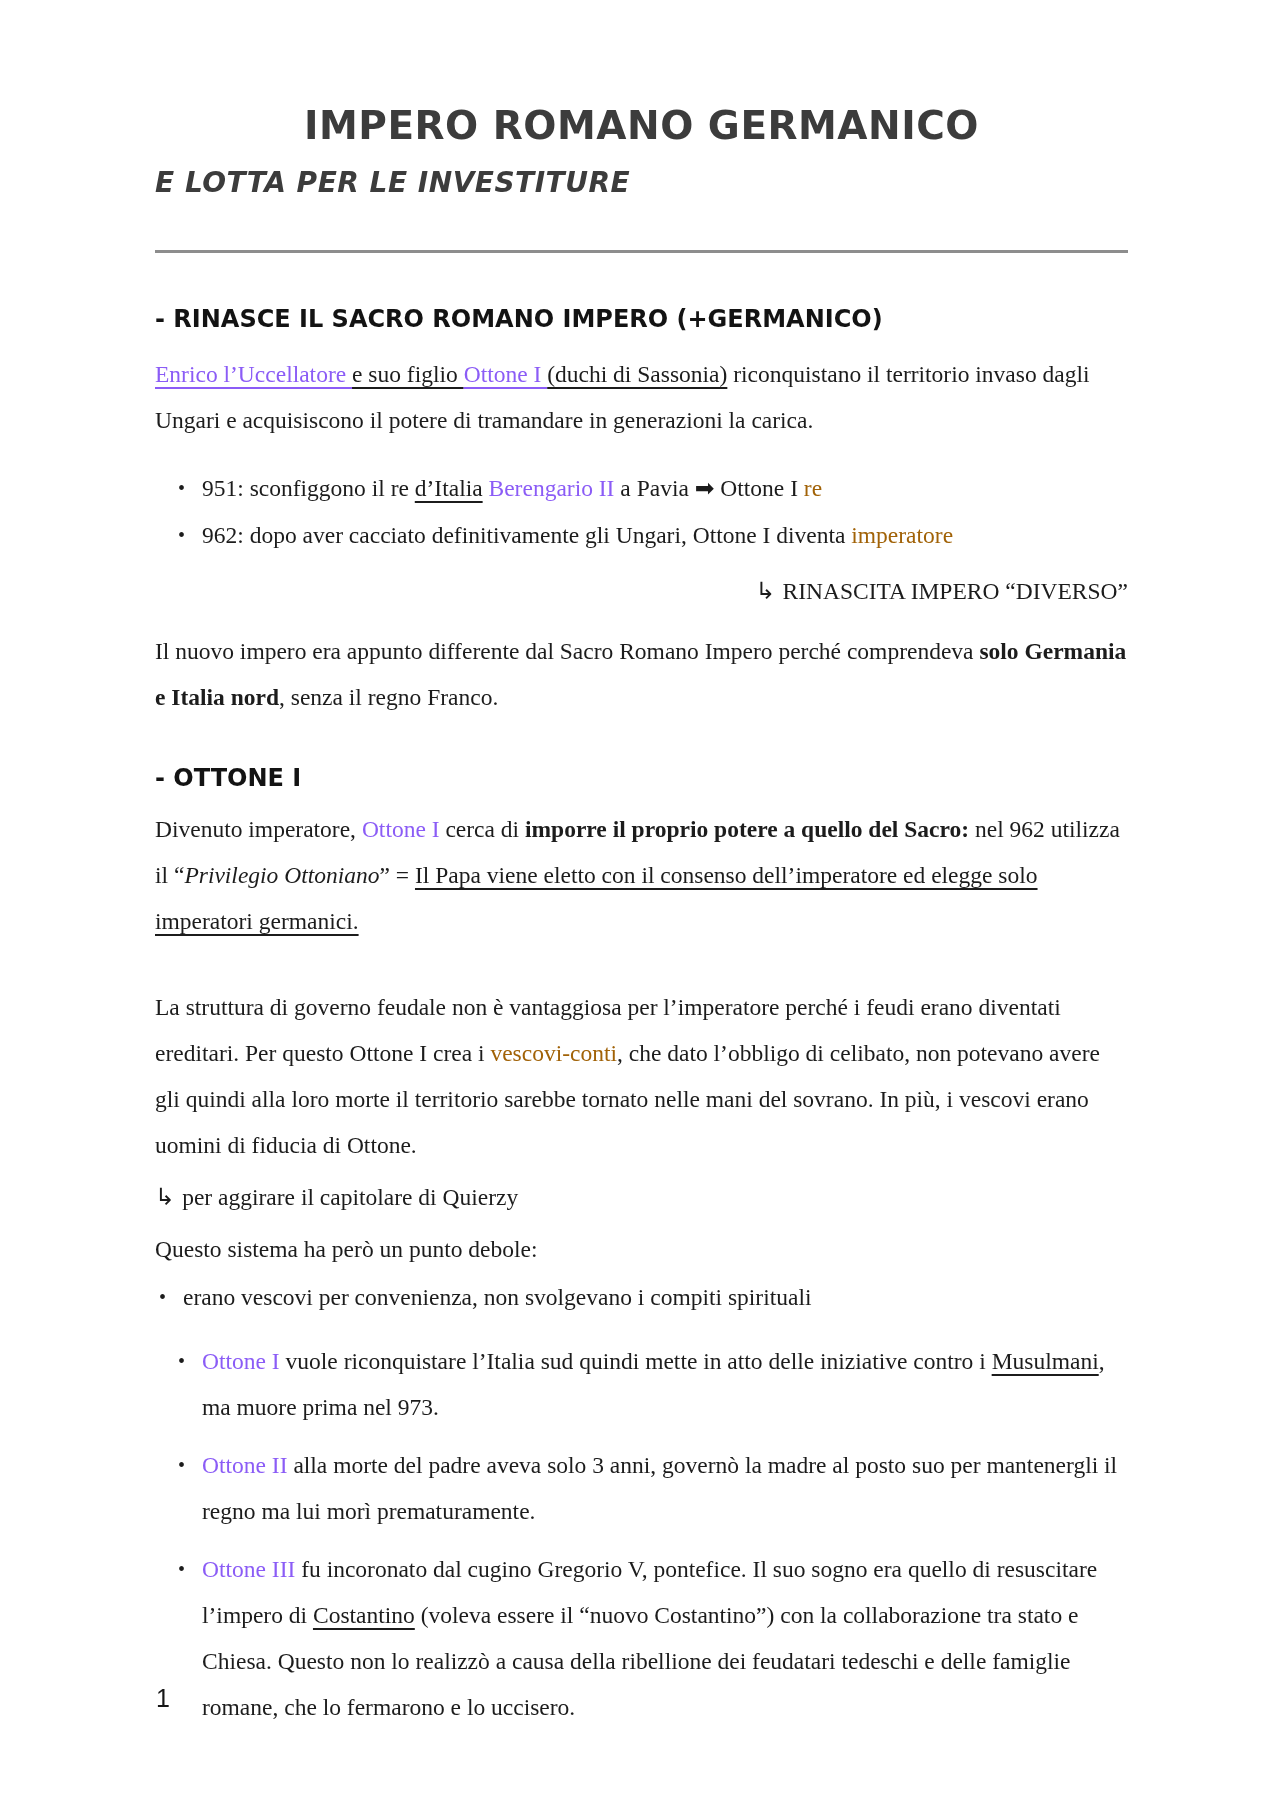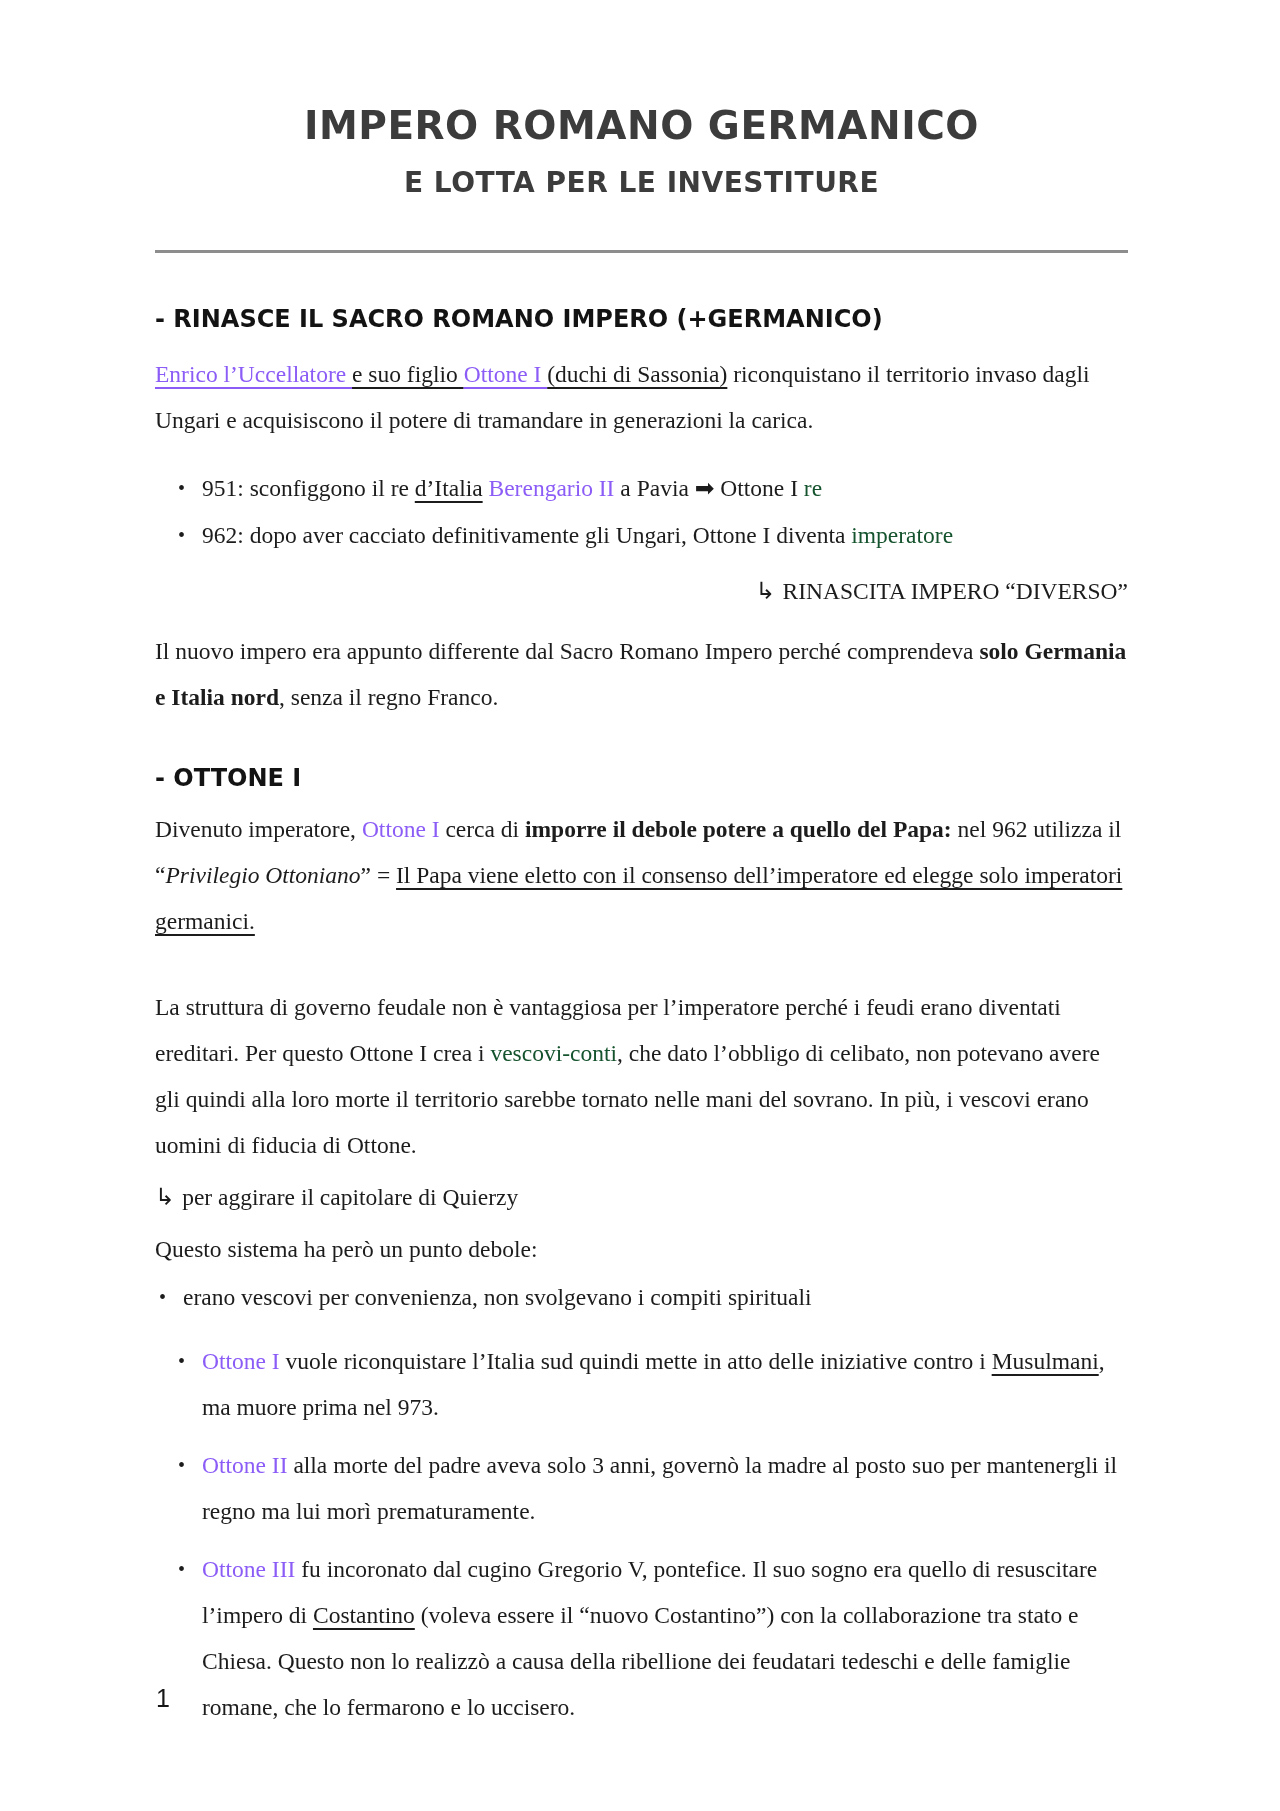--- a/index.html
+++ b/index.html
@@ -23,27 +23,28 @@
     text-align: center;
     font-family: "DejaVu Sans", "Liberation Sans", sans-serif;
     font-weight: 700;
     font-size: 39px;
     line-height: 52px;
     letter-spacing: 0.5px;
     color: #3c3c3c;
   }
   .doc-subtitle {
     margin: 12px 0 0 0;
-    text-align: center;
+    text-align: left;
     font-family: "DejaVu Sans", "Liberation Sans", sans-serif;
     font-weight: 700;
     font-size: 28px;
     line-height: 38px;
     letter-spacing: 0.5px;
     color: #3c3c3c;
+    font-style: italic;
   }
   .divider {
     margin: 48px 0 0 0;
     border: none;
     border-top: 3px solid #8d8d8d;
   }
   .sec-heading {
     font-family: "DejaVu Sans", "Liberation Sans", sans-serif;
     font-weight: 700;
     font-size: 24px;
@@ -87,21 +88,21 @@
   .s3 ul.bullets li + li { margin-top: 12px; }
   .callout-right {
     margin-top: 10px;
     text-align: right;
   }
   .callout-left {
     margin-top: 6px;
   }
   
   .c-orange { color: #8b5cf6; }
-  .c-yellow { color: #14532d; text-align: right; }
+  .c-yellow { color: #a16207; text-align: right; }
   .u { text-decoration: underline; text-decoration-thickness: 1.5px; text-underline-offset: 5px; }
   .b { font-weight: 700; }
   .i { font-style: italic; }
   .g { font-family: "DejaVu Sans", sans-serif; } 
   .page-number {
     position: absolute;
     left: 156px;
     top: 1684px;
     font-family: "Liberation Sans", "DejaVu Sans", sans-serif;
     font-size: 25px;
@@ -124,21 +125,21 @@
     <ul class="bullets">
       <li><span>951: sconfiggono il re </span><span class="u">d’Italia</span><span> </span><span class="c-orange">Berengario II</span><span> a Pavia </span><span class="g">➡</span><span> Ottone I </span><span class="c-yellow">re</span></li>
       <li><span>962: dopo aver cacciato definitivamente gli Ungari, Ottone I diventa </span><span class="c-yellow">imperatore</span></li>
     </ul>
     <p class="callout-right"><span class="g">↳ </span><span>RINASCITA IMPERO “DIVERSO”</span></p>
     <p class="outro"><span>Il nuovo impero era appunto differente dal Sacro Romano Impero perché comprendeva </span><span class="b">solo Germania e Italia nord</span><span>, senza il regno Franco.</span></p>
   </section>
 
   <section class="s2">
     <h3 class="sec-heading">- OTTONE I</h3>
-    <p class="para"><span>Divenuto imperatore, </span><span class="c-orange">Ottone I</span><span> cerca di </span><span class="b">imporre il debole potere a quello del Papa:</span><span> nel 962 utilizza il “</span><span class="i">Privilegio Ottoniano</span><span>” = </span><span class="u">Il Papa viene eletto con il consenso dell’imperatore ed elegge solo imperatori germanici.</span></p>
+    <p class="para"><span>Divenuto imperatore, </span><span class="c-orange">Ottone I</span><span> cerca di </span><span class="b">imporre il proprio potere a quello del Sacro:</span><span> nel 962 utilizza il “</span><span class="i">Privilegio Ottoniano</span><span>” = </span><span class="u">Il Papa viene eletto con il consenso dell’imperatore ed elegge solo imperatori germanici.</span></p>
     <p class="para para-2"><span>La struttura di governo feudale non è vantaggiosa per l’imperatore perché i feudi erano diventati ereditari. Per questo Ottone I crea i </span><span class="c-yellow">vescovi-conti</span><span>, che dato l’obbligo di celibato, non potevano avere gli quindi alla loro morte il territorio sarebbe tornato nelle mani del sovrano. In più, i vescovi erano uomini di fiducia di Ottone.</span></p>
     <p class="callout-left"><span class="g">↳ </span><span>per aggirare il capitolare di Quierzy</span></p>
     <p class="para para-3"><span>Questo sistema ha però un punto debole:</span></p>
     <ul class="bullets">
       <li><span>erano vescovi per convenienza, non svolgevano i compiti spirituali</span></li>
     </ul>
   </section>
 
   <section class="s3">
     <ul class="bullets">

